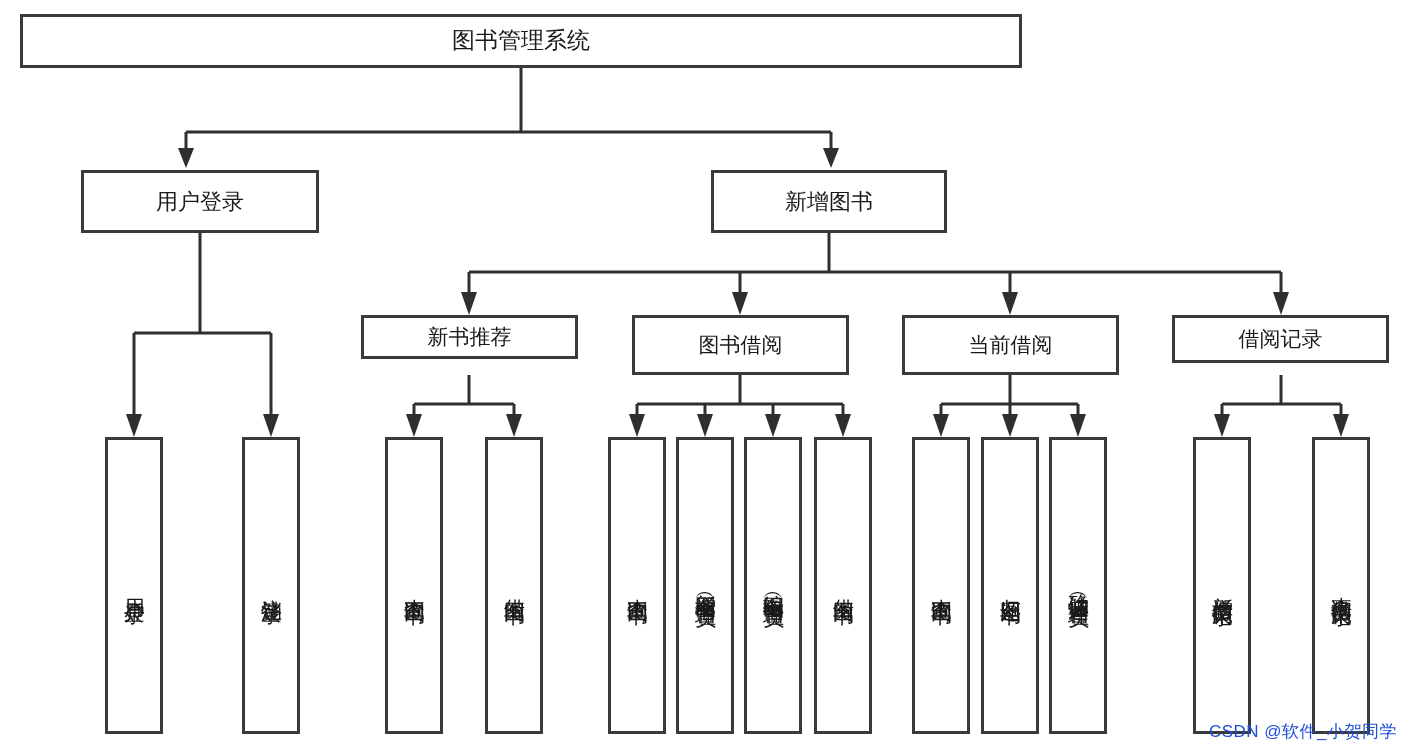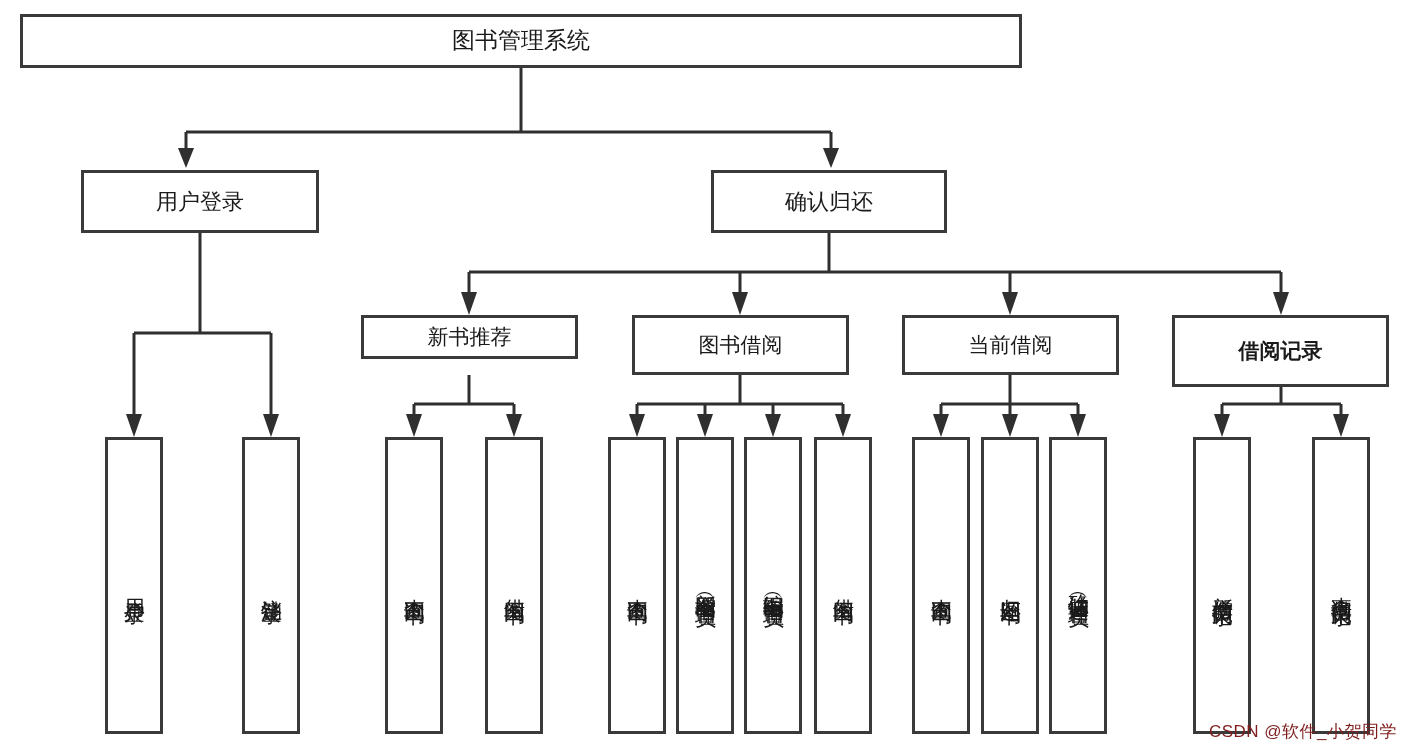--- a/index.html
+++ b/index.html
@@ -73,21 +73,21 @@
   #wires polygon.head {
     fill: #2f2f2f;
     stroke: none;
   }
   
   .watermark {
     position: absolute;
     right: 8px;
     bottom: 4px;
     font-size: 17px;
-    color: #7f1d1d;
+    color: #1d4ed8;
     letter-spacing: 0.5px;
     white-space: nowrap;
   }
 </style>
 </head>
 <body>
 
 <div id="canvas">
 
   <svg id="wires" viewBox="0 0 1405 747" width="1405" height="747">
@@ -156,33 +156,33 @@
   </svg>
 
   <div class="node root" style="left:20px; top:14px; width:1002px; height:54px;">
     <span class="lbl">图书管理系统</span>
   </div>
 
   <div class="node level2" style="left:81px; top:170px; width:238px; height:63px;">
     <span class="lbl">用户登录</span>
   </div>
   <div class="node level2" style="left:711px; top:170px; width:236px; height:63px;">
-    <span class="lbl">确认归还</span>
+    <span class="lbl">新增图书</span>
   </div>
 
   <div class="node level3" style="left:361px; top:315px; width:217px; height:44px;">
     <span class="lbl">新书推荐</span>
   </div>
   <div class="node level3" style="left:902px; top:315px; width:217px; height:60px;">
     <span class="lbl">当前借阅</span>
   </div>
   <div class="node level3" style="left:632px; top:315px; width:217px; height:60px;">
     <span class="lbl">图书借阅</span>
   </div>
-  <div class="node level3" style="left:1172px; top:315px; width:217px; height:72px;font-weight:bold;">
+  <div class="node level3" style="left:1172px; top:315px; width:217px; height:48px;">
     <span class="lbl">借阅记录</span>
   </div>
 
   <div class="node leaf" style="left:105px; top:437px; width:58px; height:297px;">
     <span class="lbl">用户登录</span>
   </div>
   <div class="node leaf" style="left:242px; top:437px; width:58px; height:297px;">
     <span class="lbl">注销登录</span>
   </div>
 

